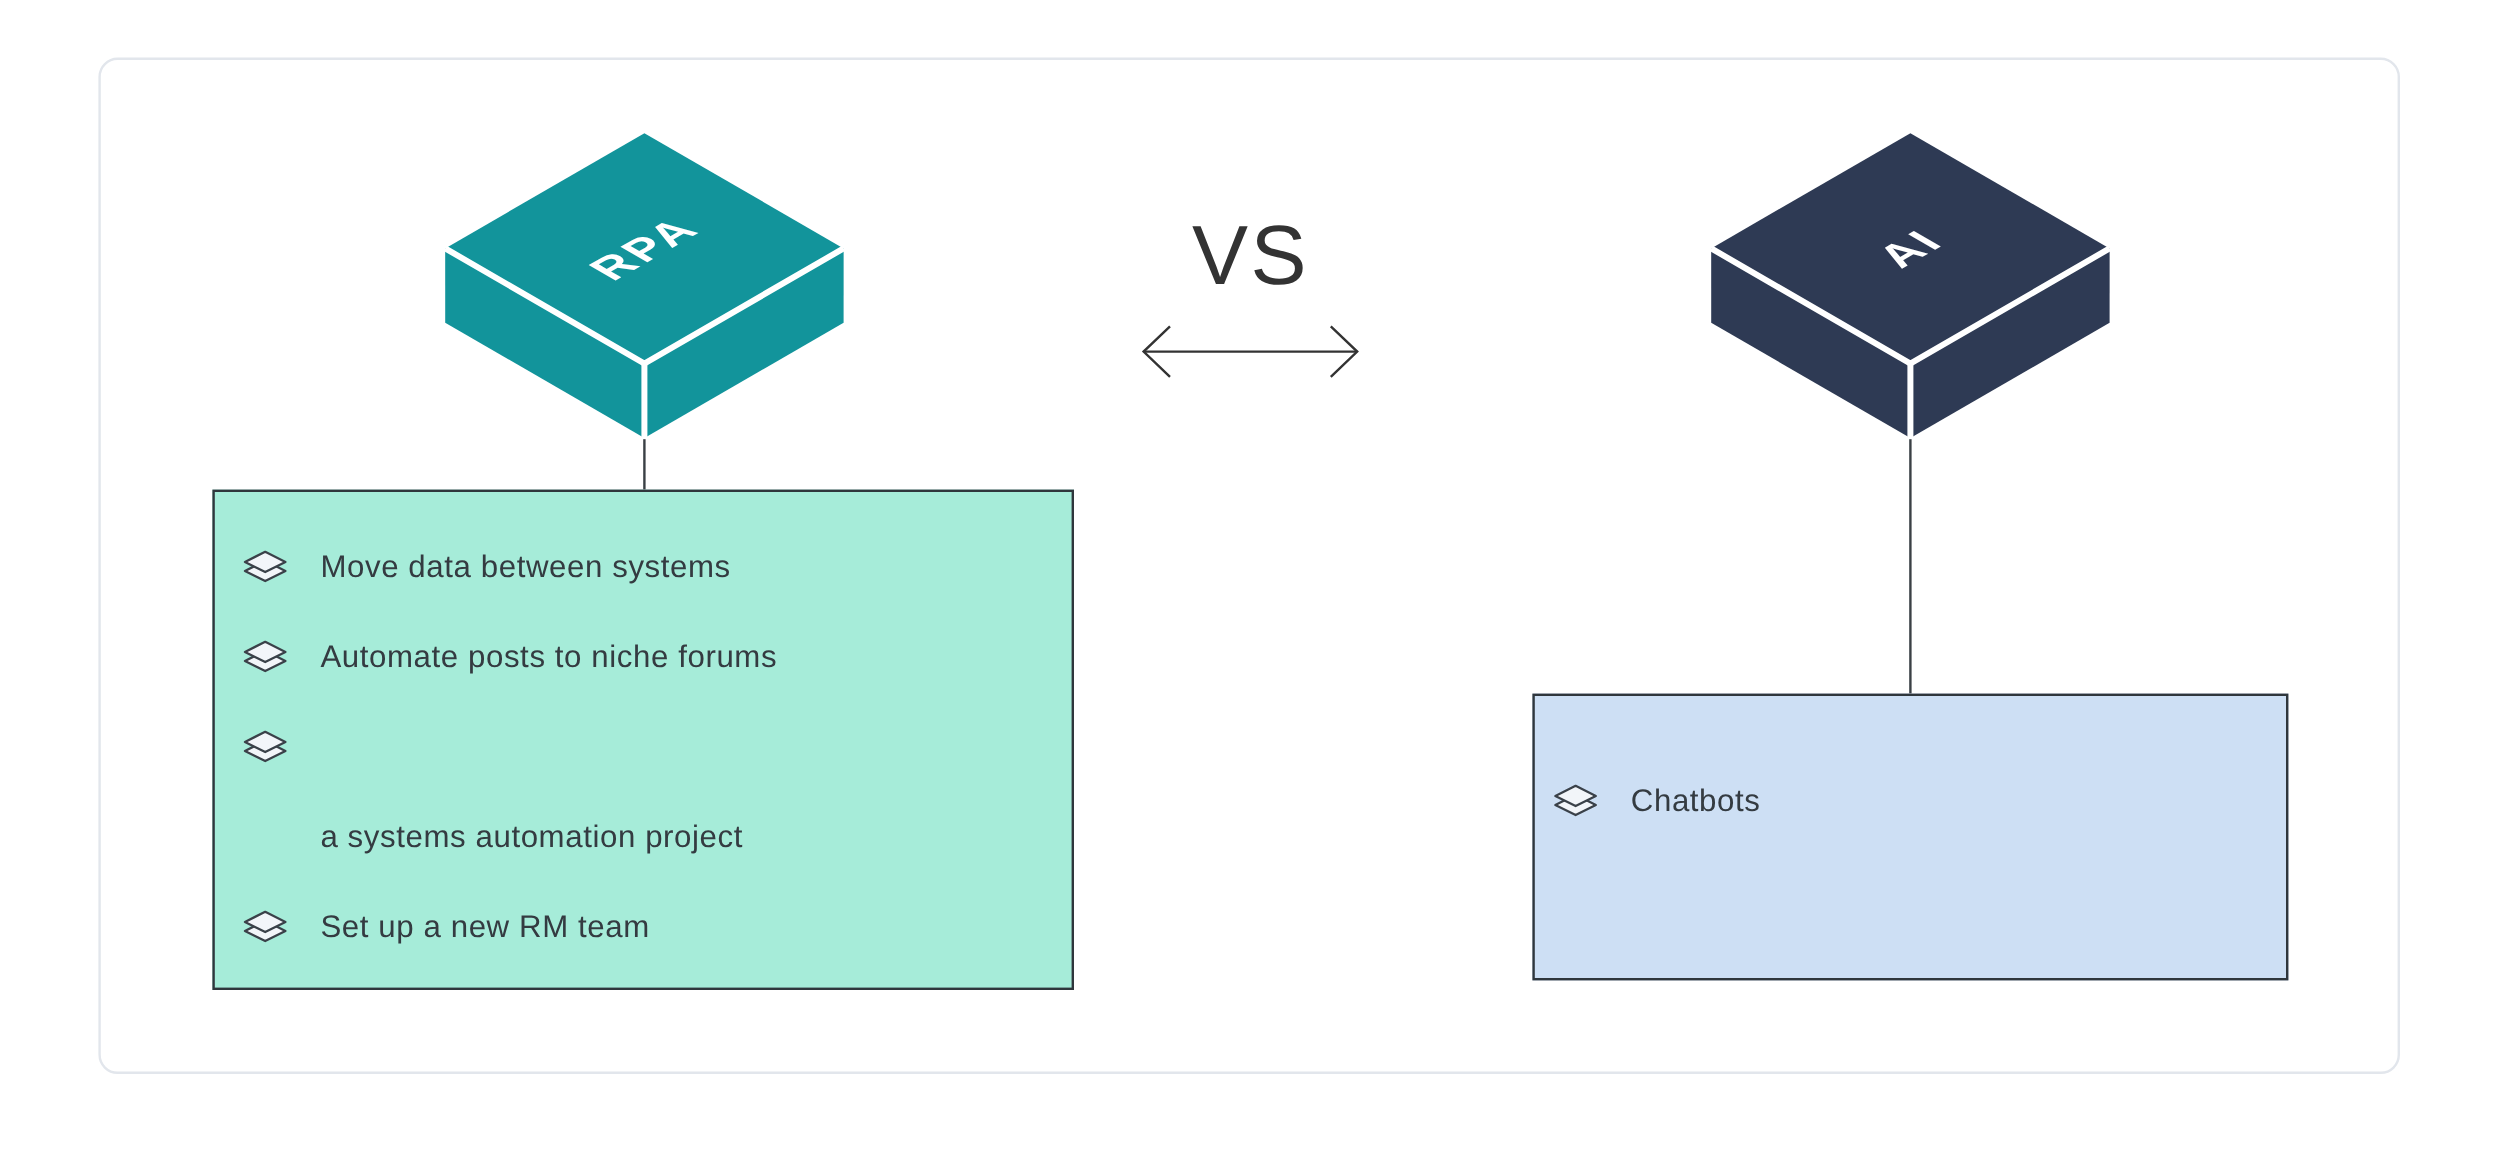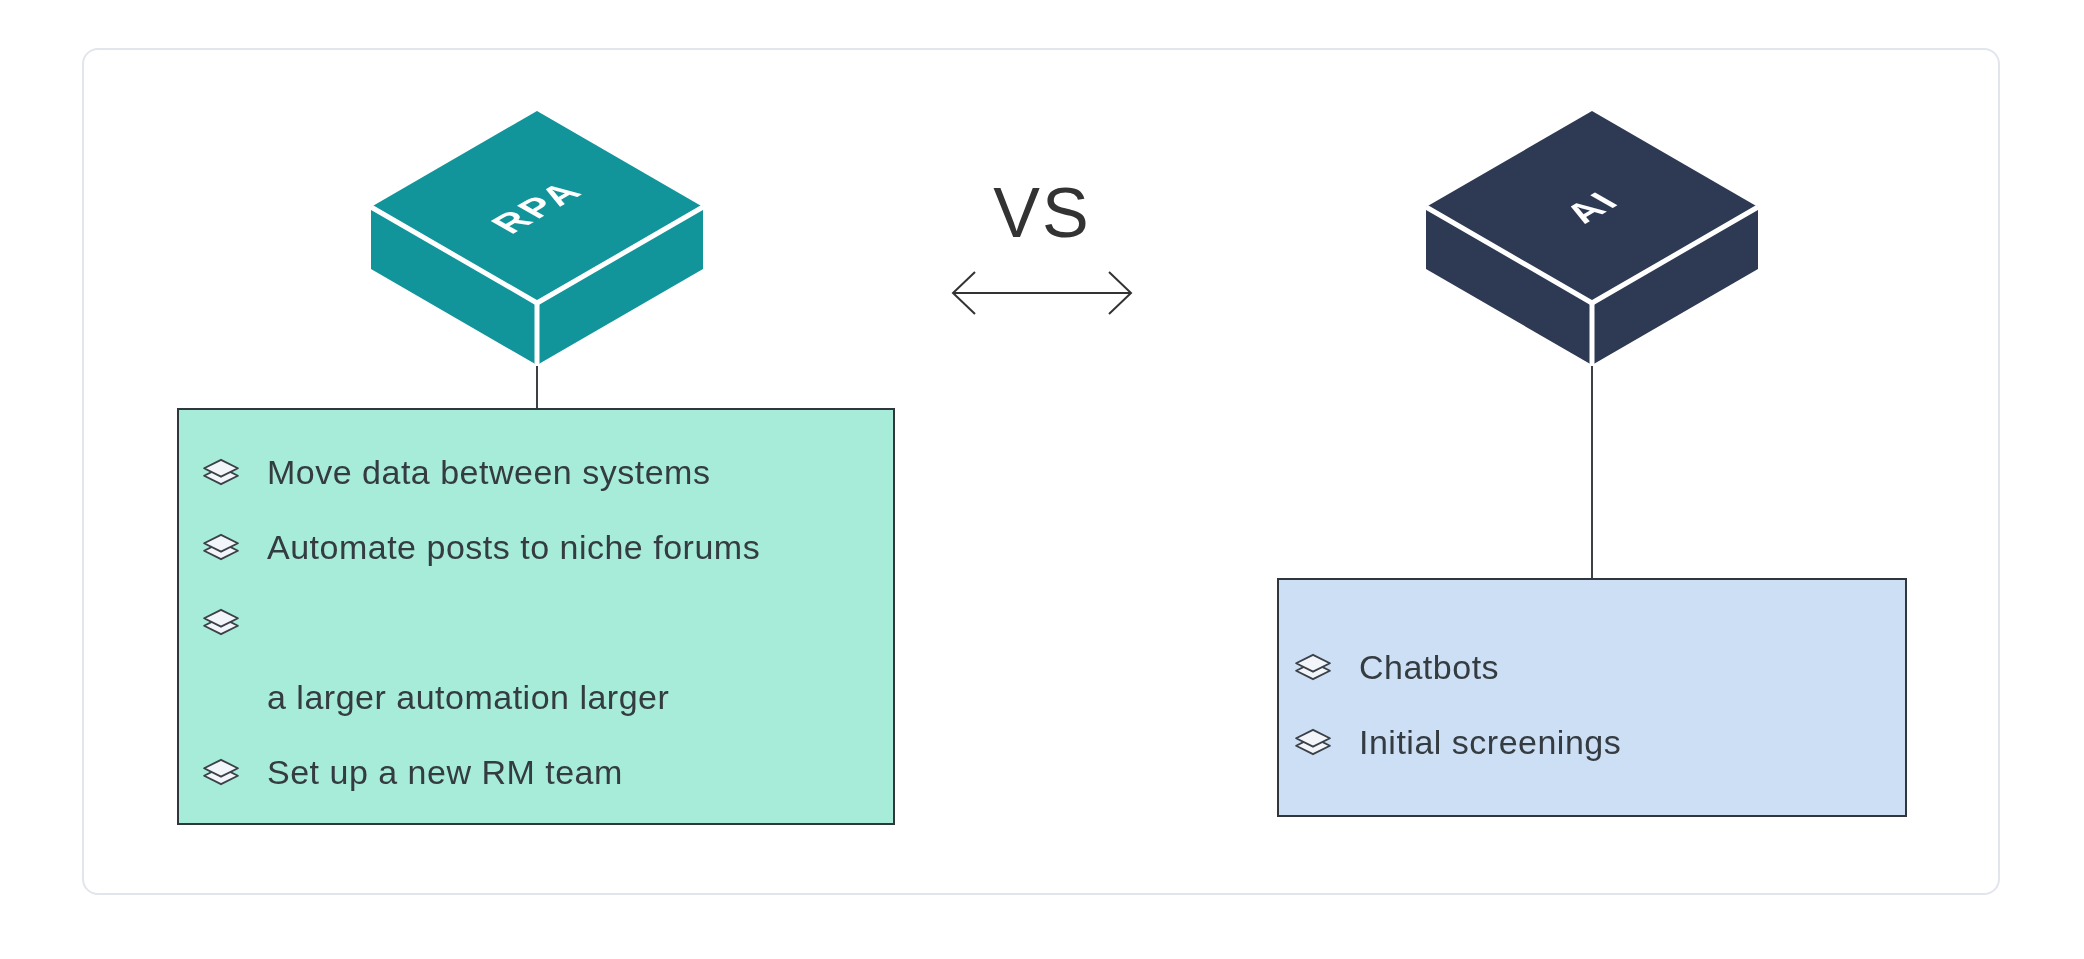--- a/index.html
+++ b/index.html
@@ -27,21 +27,21 @@
   .connector.rpa{left:536px;top:366px;height:42px;}
   .connector.ai{left:1591px;top:366px;height:212px;}
   .panel{position:absolute;border:2px solid var(--panel-border);}
   .panel.rpa{left:177px;top:408px;width:718px;height:417px;
     background:var(--rpa-panel-bg);padding:45px 20px 0 23px;}
   .panel.ai{left:1277px;top:578px;width:630px;height:239px;
     background:var(--ai-panel-bg);padding:70px 20px 0 15px;}
   .row{display:flex;align-items:center;height:34px;margin-bottom:41px;}
   .row .bullet{flex:0 0 38px;height:30px;margin-right:27px;}
   .row.no-icon{margin-left:65px;}
-  .row .label{font-size:34px;letter-spacing:0.5px;color:var(--text);white-space:nowrap;}
+  .row .label{font-size:26px;letter-spacing:0.5px;color:var(--text);white-space:nowrap;}
   .bullet svg{display:block;width:38px;height:30px;}
   .bullet .layer{fill:var(--icon-fill);stroke:var(--icon-stroke);
     stroke-width:2;stroke-linejoin:round;}
   .vs{position:absolute;left:940px;top:178px;width:204px;text-align:center;
     font-size:70px;line-height:70px;color:var(--vs-text);letter-spacing:2px;}
   .arrow{position:absolute;left:948px;top:269px;width:188px;height:48px;}
   .arrow polyline,.arrow line{stroke:var(--vs-text);stroke-width:2;fill:none;}
 </style>
 </head>
 <body>
@@ -98,21 +98,21 @@
     </div>
     <div class="row">
       <span class="bullet">
         <svg viewBox="0 0 40 32">
             <polygon class="layer" points="20,11 38,20 20,29 2,20"></polygon>
             <polygon class="layer" points="20,3 38,12 20,21 2,12"></polygon>
           </svg>
       </span>
     </div>
     <div class="row no-icon">
-      <span class="label">a larger automation larger</span>
+      <span class="label">a systems automation project</span>
     </div>
     <div class="row">
       <span class="bullet">
         <svg viewBox="0 0 40 32">
             <polygon class="layer" points="20,11 38,20 20,29 2,20"></polygon>
             <polygon class="layer" points="20,3 38,12 20,21 2,12"></polygon>
           </svg>
       </span>
       <span class="label">Set up a new RM team</span>
     </div>
@@ -121,23 +121,14 @@
   <div class="panel ai">
     <div class="row">
       <span class="bullet">
         <svg viewBox="0 0 40 32">
             <polygon class="layer" points="20,11 38,20 20,29 2,20"></polygon>
             <polygon class="layer" points="20,3 38,12 20,21 2,12"></polygon>
           </svg>
       </span>
       <span class="label">Chatbots</span>
     </div>
-    <div class="row">
-      <span class="bullet">
-        <svg viewBox="0 0 40 32">
-            <polygon class="layer" points="20,11 38,20 20,29 2,20"></polygon>
-            <polygon class="layer" points="20,3 38,12 20,21 2,12"></polygon>
-          </svg>
-      </span>
-      <span class="label">Initial screenings</span>
-    </div>
   </div>
 </div>
 
 </body></html>

